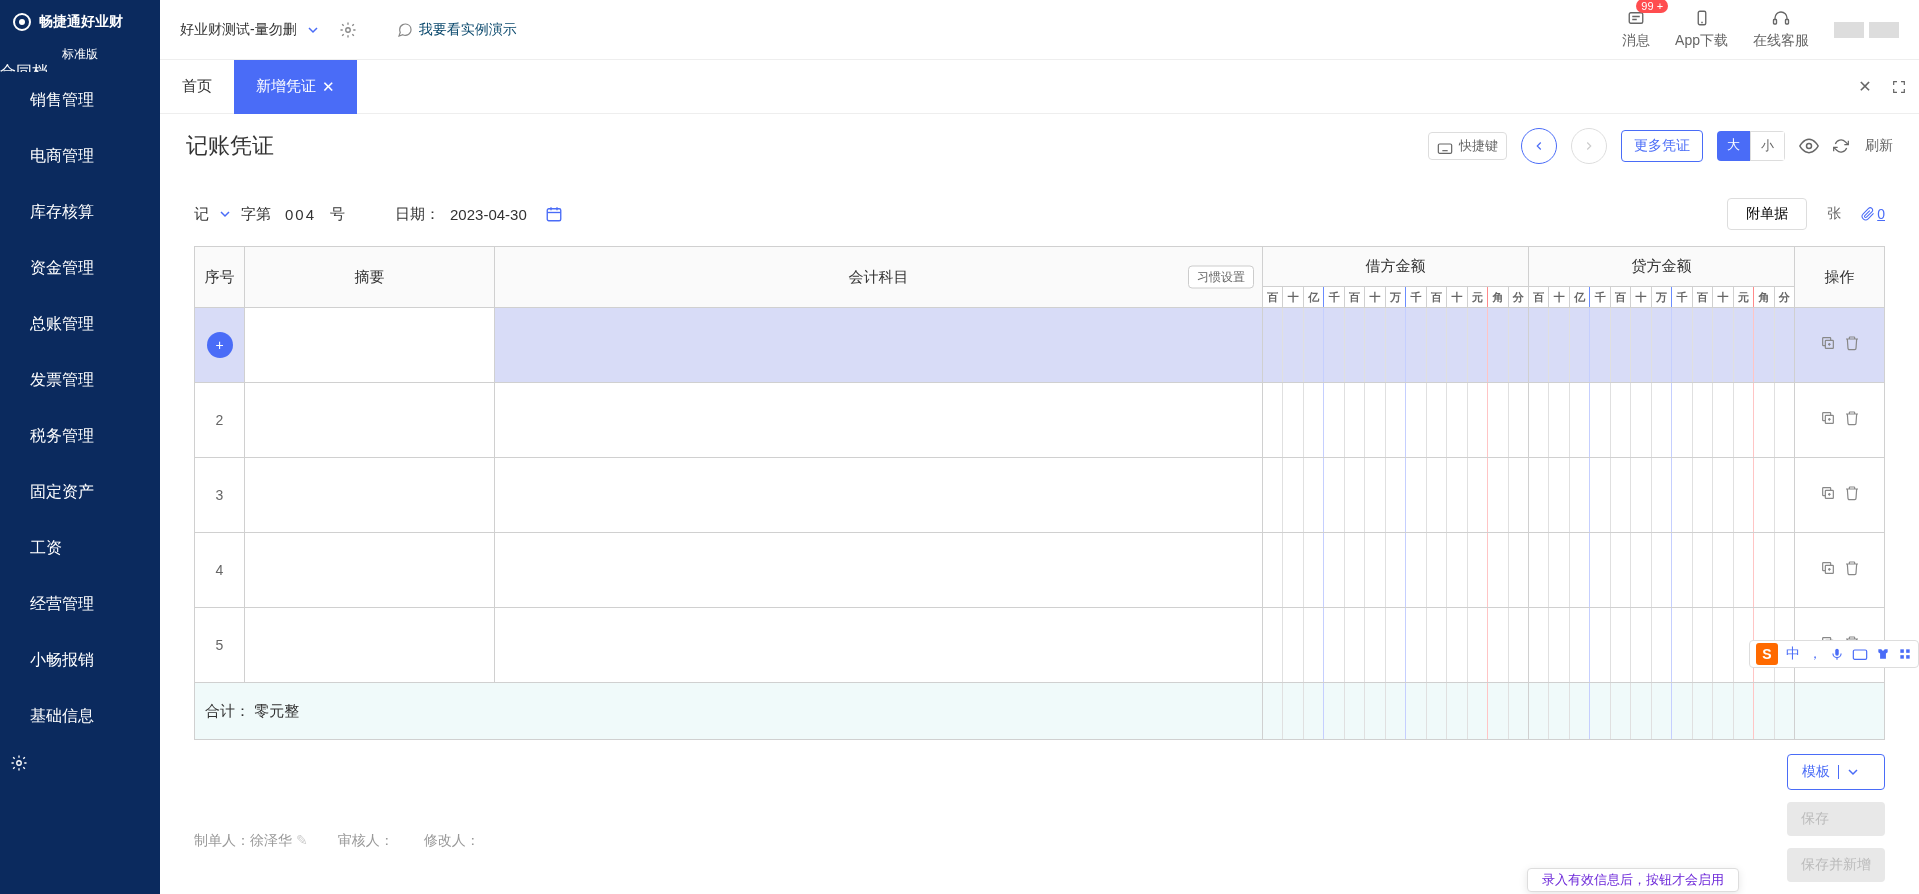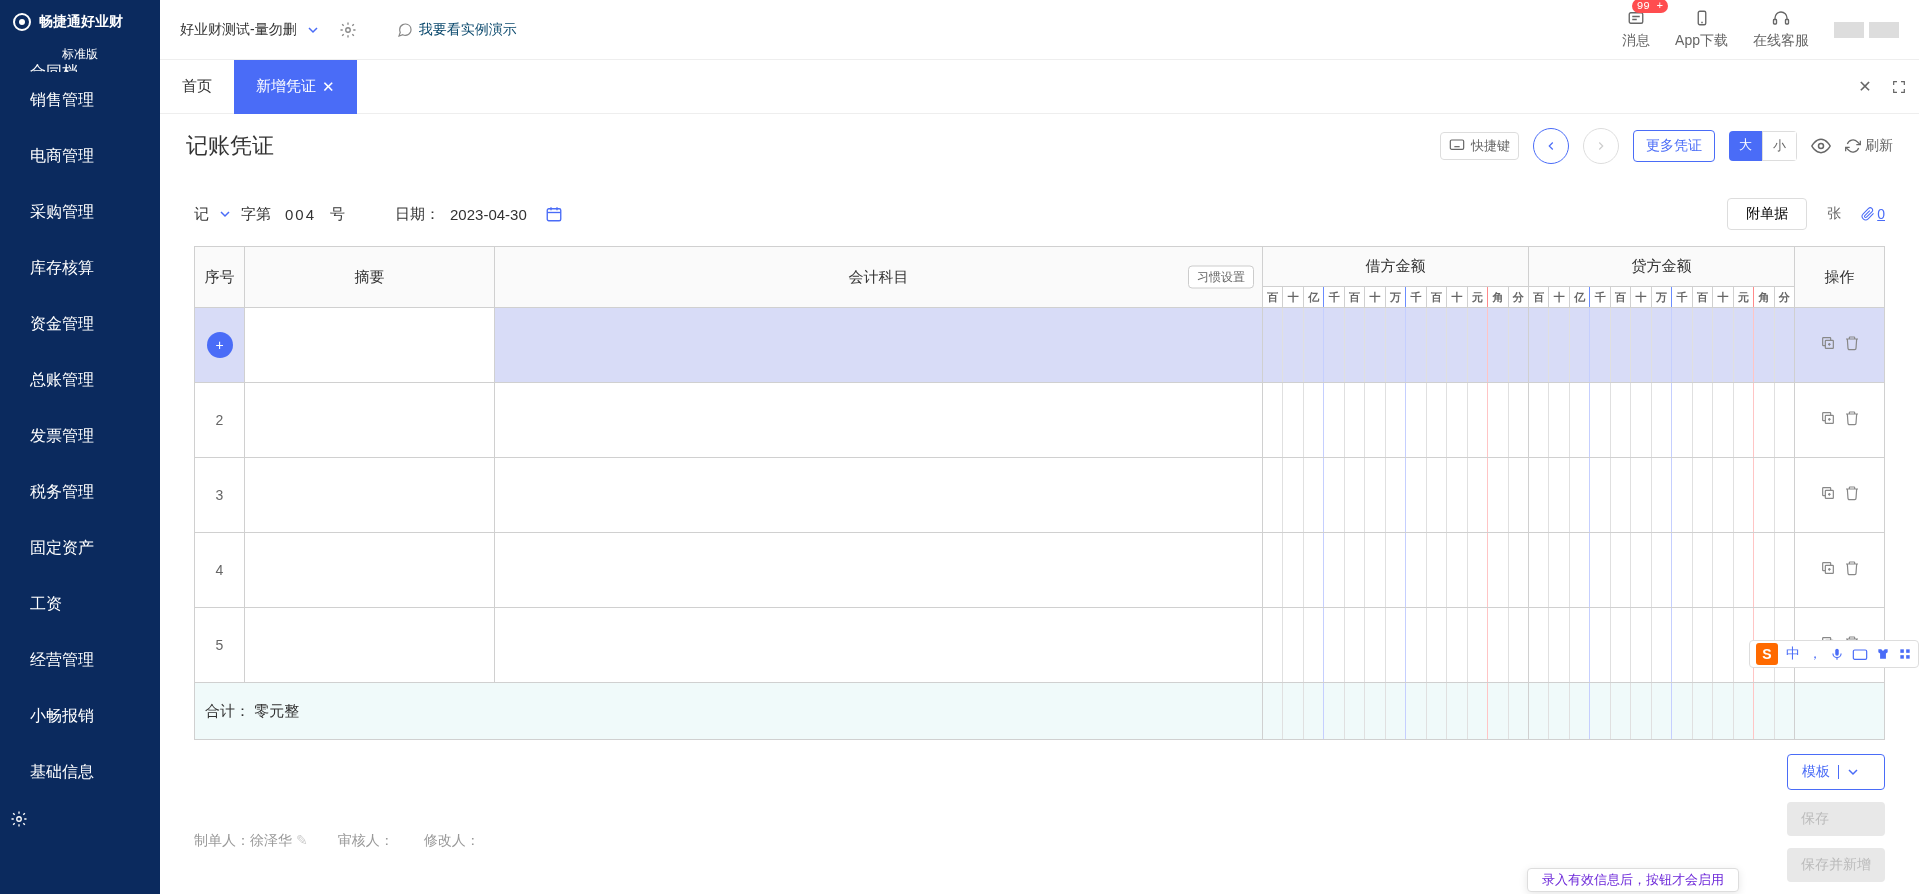--- a/index.html
+++ b/index.html
@@ -9,47 +9,47 @@
 .logo-svg { width: 24px; height: 24px; }
 .logo-txt { font-size: 14px; font-weight: bold; }
 .std-badge { position: absolute; left: 0; top: 44px; width: 160px; text-align: center; color: #fff; background: #0b2a5e; font-size: 12px; padding: 2px 0; }
 .company-select { margin-left: 170px; display: flex; align-items: center; gap: 10px; justify-content: center; }
 .company-name { font-size: 14px; color: #333; }
 .dropdown-arrow { color: #4a6cf7; }
 .gear-btn { margin-left: 20px; color: #888; cursor: pointer; }
 .demo-link { margin-left: 40px; display: flex; align-items: center; gap: 6px; color: #0c4a6e; font-size: 14px; cursor: pointer; }
 .top-right { margin-left: auto; display: flex; align-items: center; gap: 25px; padding-right: 10px; }
 .top-link { display: flex; align-items: center; gap: 5px; color: #666; font-size: 14px; cursor: pointer; position: relative; flex-direction: column; }
-.badge { position: absolute; top: -10px; right: -18px; background: #ff4d4f; color: #fff; font-size: 11px; padding: 1px 5px; border-radius: 8px; font-family: Liberation Mono, monospace; }
+.badge { position: absolute; top: -10px; right: -18px; background: #ff4d4f; color: #fff; font-size: 11px; padding: 1px 5px; border-radius: 8px; }
 .avatar-area { display: flex; gap: 5px; }
 .avatar-ph { width: 30px; height: 16px; background: #ddd; }
 .sidebar { position: absolute; left: 0; top: 62px; width: 160px; bottom: 0; background: #0b2a5e; color: #fff; overflow: hidden; }
 .sidebar-item { height: 56px; display: flex; align-items: center; padding-left: 30px; font-size: 16px; cursor: pointer; }
-.sidebar-item-clipped { height: 10px; overflow: hidden; padding-left: 30px; }
+.sidebar-item-clipped { height: 10px; overflow: hidden; }
 .sidebar-gear { text-align: center; padding: 10px; cursor: pointer; }
 .tabbar { margin-left: 160px; height: 54px; border-bottom: 1px solid #eee; display: flex; align-items: center; position: relative; }
 .tab { height: 54px; display: flex; align-items: center; padding: 0 22px; font-size: 15px; color: #333; cursor: pointer; }
 .tab.active { background: #4a6cf7; color: #fff; }
 .tab-close { margin-left: 6px; }
 .right-tools { position: absolute; right: 0; display: flex; gap: 6px; padding-right: 6px; }
 .round-close { width: 28px; height: 28px; display: flex; align-items: center; justify-content: center; cursor: pointer; color: #666; font-size: 16px; }
 .expand { width: 28px; height: 28px; display: flex; align-items: center; justify-content: center; cursor: pointer; }
 .content { margin-left: 160px; padding: 0 10px; height: calc(100% - 98px); overflow: auto; }
 .page-header { display: flex; align-items: center; height: 64px; padding: 0 16px; }
 .page-title { font-size: 22px; color: #333; }
 .hdr-right { margin-left: auto; display: flex; align-items: center; gap: 14px; }
-.shortcut { display: flex; align-items: flex-start; gap: 6px; border: 1px solid #ddd; border-radius: 4px; padding: 4px 8px; font-size: 13px; color: #666; cursor: pointer; }
+.shortcut { display: flex; align-items: flex-end; gap: 6px; border: 1px solid #ddd; border-radius: 4px; padding: 4px 8px; font-size: 13px; color: #666; cursor: pointer; }
 .nav-btn { width: 36px; height: 36px; border-radius: 50%; border: 1px solid #ddd; display: flex; align-items: center; justify-content: center; cursor: pointer; color: #aaa; }
 .nav-btn.enabled { border-color: #4a6cf7; color: #4a6cf7; }
 .more-btn { border: 1px solid #4a6cf7; color: #4a6cf7; border-radius: 4px; padding: 6px 12px; font-size: 14px; cursor: pointer; background: #fff; }
 .size-toggle { display: flex; border-radius: 4px; overflow: hidden; }
 .size-opt { padding: 5px 10px; font-size: 13px; cursor: pointer; }
 .size-opt.active { background: #4a6cf7; color: #fff; }
 .size-opt.inactive { border: 1px solid #ddd; color: #666; }
-.eye-btn, .refresh-btn { cursor: pointer; display: flex; align-items: center; gap: 4px; color: #666; font-size: 14px; }
+.eye-btn, .refresh-btn { cursor: pointer; display: flex; align-items: center; gap: 16px; color: #666; font-size: 14px; }
 .voucher-top { display: flex; align-items: center; padding: 20px 24px 16px; gap: 10px; }
 .vt-field { font-size: 15px; color: #333; }
 .vt-blue { color: #4a6cf7; }
 .vt-num { letter-spacing: 2px; padding: 0 4px; }
 .vt-date { margin-left: 40px; }
 .vt-calendar { color: #4a6cf7; margin-left: 8px; cursor: pointer; }
 .vt-right { margin-left: auto; display: flex; align-items: center; gap: 20px; }
 .attach-btn { border: 1px solid #ddd; border-radius: 4px; padding: 6px 18px; font-size: 14px; cursor: pointer; background: #fff; }
 .attach-count { font-size: 14px; color: #666; }
 .clip-link { color: #4a6cf7; font-size: 14px; cursor: pointer; text-decoration: underline; display: flex; align-items: center; gap: 2px; }
@@ -162,21 +162,20 @@
       <div class="avatar-ph"></div>
     </div>
   </div>
 </div>
 
 <div class="sidebar">
   <div class="sidebar-item-clipped">合同档</div>
   <div id="sidebar-items">
       <div class="sidebar-item">销售管理</div>
       <div class="sidebar-item">电商管理</div>
-      <div class="sidebar-item">采购管理</div>
       <div class="sidebar-item">库存核算</div>
       <div class="sidebar-item">资金管理</div>
       <div class="sidebar-item">总账管理</div>
       <div class="sidebar-item">发票管理</div>
       <div class="sidebar-item">税务管理</div>
       <div class="sidebar-item">固定资产</div>
       <div class="sidebar-item">工资</div>
       <div class="sidebar-item">经营管理</div>
       <div class="sidebar-item">小畅报销</div>
       <div class="sidebar-item">基础信息</div>

